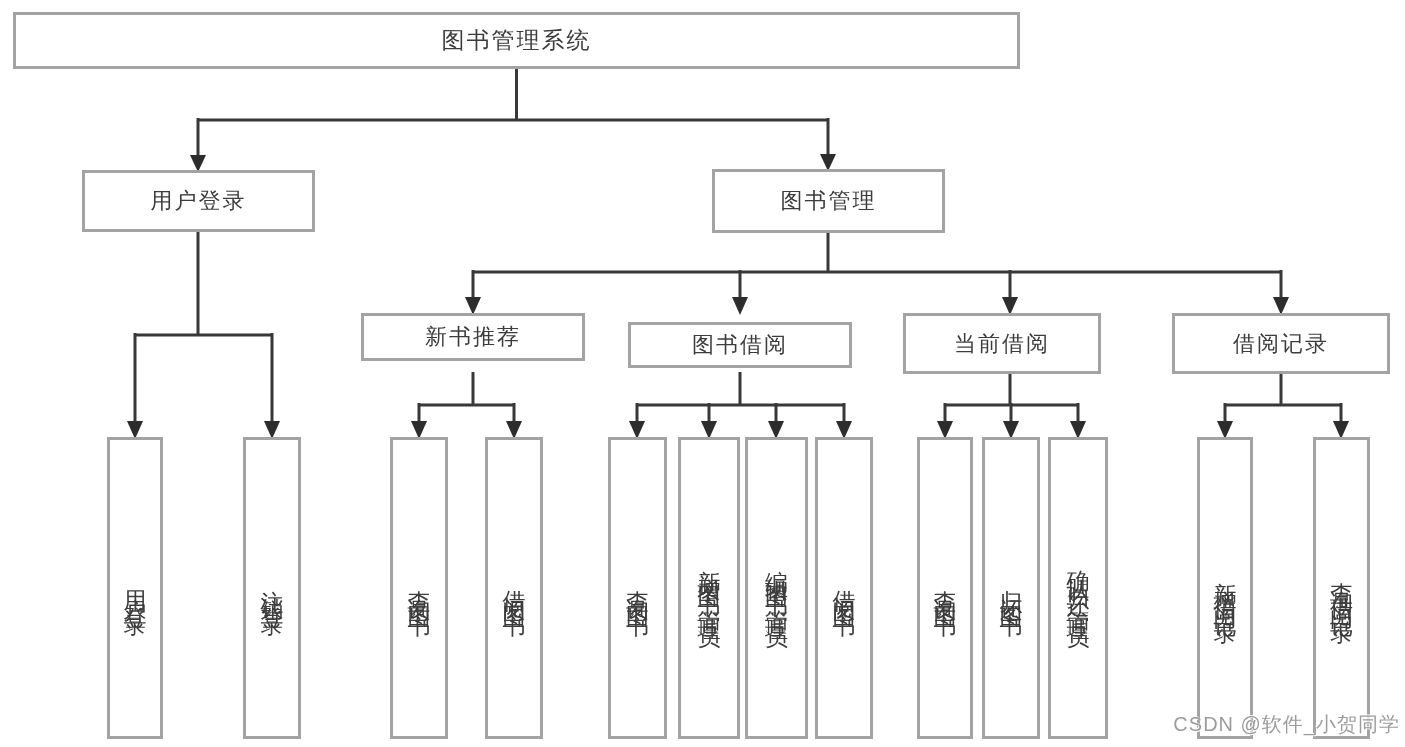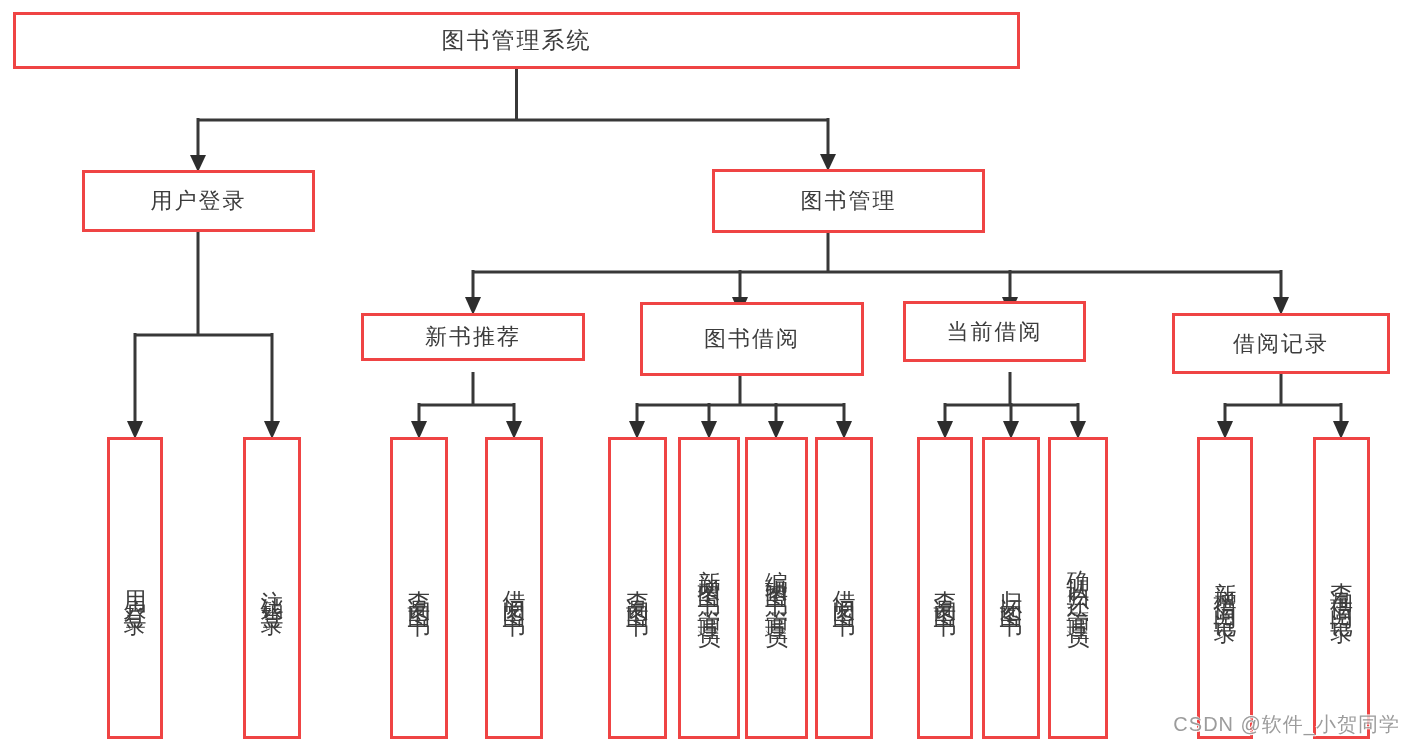--- a/index.html
+++ b/index.html
@@ -4,21 +4,21 @@
 <style>
   html,body{margin:0;padding:0;}
   body{
     width:1405px;height:747px;position:relative;background:#ffffff;
     font-family:"Liberation Sans","DejaVu Sans",sans-serif;
     overflow:hidden;color:#3a3a3a;
   }
   .connector-layer{position:absolute;left:0;top:0;z-index:1;}
   .node{
     position:absolute;box-sizing:border-box;background:#ffffff;
-    border:3px solid #ef4444;display:flex;align-items:center;justify-content:center;
+    border:3px solid #a3a3a3;display:flex;align-items:center;justify-content:center;
     z-index:2;color:#3c3c3c;
   }
   .hbox{font-size:22px;letter-spacing:2px;white-space:nowrap;}
   .root-box{font-size:23px;}
   .vbox span{
     writing-mode:vertical-rl;text-orientation:mixed;
     font-size:23px;letter-spacing:8px;line-height:1;
   }
   .watermark{
     position:absolute;top:711px;right:5px;z-index:3;
@@ -66,25 +66,25 @@
     <polygon points="1003,421 1019,421 1011,439"></polygon>
     <polygon points="1070,421 1086,421 1078,439"></polygon>
     <polygon points="1217,421 1233,421 1225,439"></polygon>
     <polygon points="1333,421 1349,421 1341,439"></polygon>
   </g>
 </svg>
 
 <div class="node hbox root-box" style="left:13px;top:12px;width:1007px;height:57px;">图书管理系统</div>
 
 <div class="node hbox" style="left:82px;top:170px;width:233px;height:62px;">用户登录</div>
-<div class="node hbox" style="left:712px;top:169px;width:273px;height:64px;">图书管理</div>
+<div class="node hbox" style="left:712px;top:169px;width:233px;height:64px;">图书管理</div>
 
 <div class="node hbox" style="left:361px;top:313px;width:224px;height:48px;">新书推荐</div>
-<div class="node hbox" style="left:628px;top:302px;width:224px;height:74px;margin-left:12px;">图书借阅</div>
-<div class="node hbox" style="left:903px;top:301px;width:183px;height:61px;text-align:center;">当前借阅</div>
+<div class="node hbox" style="left:628px;top:322px;width:224px;height:46px;">图书借阅</div>
+<div class="node hbox" style="left:903px;top:313px;width:198px;height:61px;text-align:center;">当前借阅</div>
 <div class="node hbox" style="left:1172px;top:313px;width:218px;height:61px;">借阅记录</div>
 
 <div class="node vbox" style="left:107px;top:437px;width:56px;height:302px;">
   <span>用户登录</span>
   </div>
 <div class="node vbox" style="left:243px;top:437px;width:58px;height:302px;">
   <span>注销登录</span>
   </div>
 
 <div class="node vbox" style="left:390px;top:437px;width:58px;height:302px;">

